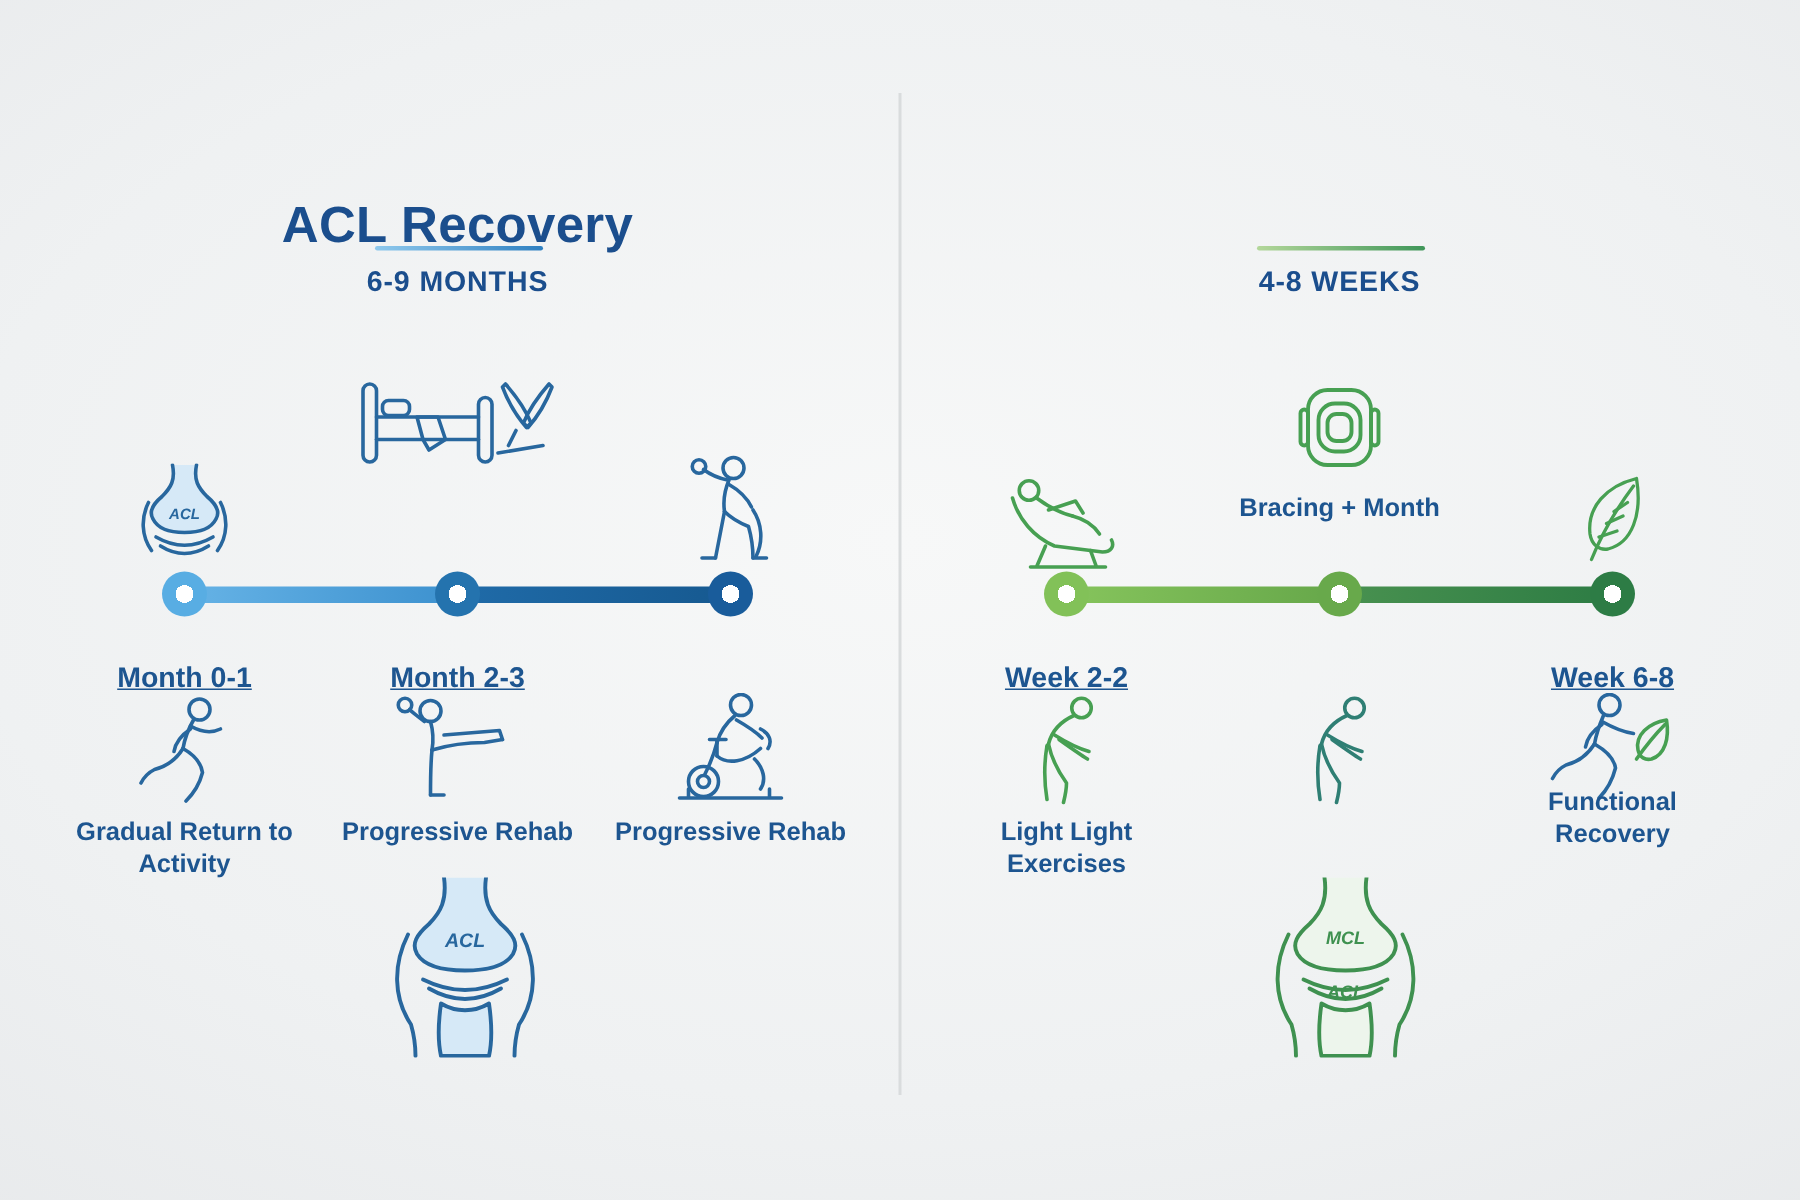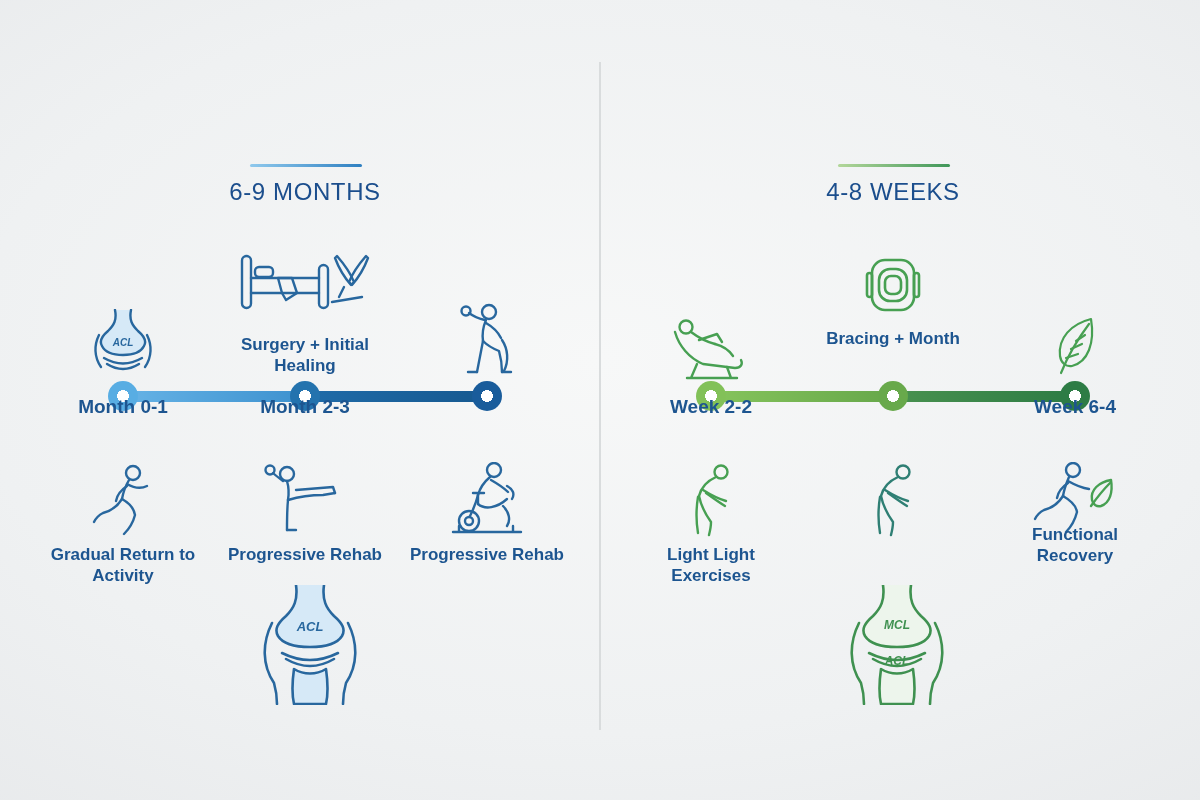--- a/index.html
+++ b/index.html
@@ -13,47 +13,48 @@
   #acl-panel{left:0;}
   #mcl-panel{left:588px;}
   .title{position:absolute;left:305px;top:108px;transform:translateX(-50%);
     font-size:34px;font-weight:bold;white-space:nowrap;letter-spacing:.2px;}
   .acl-title{color:#1b4e8d;}
   .mcl-title{color:#3e9458;}
   .underline{position:absolute;left:250px;top:164px;width:112px;height:3px;border-radius:2px;}
   .acl-underline{background:linear-gradient(90deg,#8fc9ed,#2f80c1);}
   .mcl-underline{background:linear-gradient(90deg,#b3d79a,#3f9659);}
   .duration{position:absolute;left:305px;top:178px;transform:translateX(-50%);
-    font-size:24px;font-weight:normal;color:#1b4e8d;letter-spacing:.6px;white-space:nowrap;}
+    font-size:19px;font-weight:bold;color:#1b4e8d;letter-spacing:.6px;white-space:nowrap;}
   .tl-line{position:absolute;left:123px;top:391px;width:364px;height:11px;border-radius:6px;}
   .acl-line{background:linear-gradient(90deg,#66b3e6 0%,#3f93d0 47%,#1f6aa7 53%,#165990 100%);}
   .mcl-line{background:linear-gradient(90deg,#86c45c 0%,#68a94b 47%,#47904f 53%,#2d7c44 100%);}
   .tl-dot{position:absolute;top:381px;width:30px;height:30px;border-radius:50%;}
   .dot-c1{left:108px;} .dot-c2{left:290px;} .dot-c3{left:472px;}
   .dot-a1{background:radial-gradient(circle,#ffffff 0 6px,#58ade3 6px);}
   .dot-a2{background:radial-gradient(circle,#ffffff 0 6px,#2473ae 6px);}
   .dot-a3{background:radial-gradient(circle,#ffffff 0 6px,#195c9b 6px);}
   .dot-m1{background:radial-gradient(circle,#ffffff 0 6px,#82c158 6px);}
   .dot-m2{background:radial-gradient(circle,#ffffff 0 6px,#68a94b 6px);}
   .dot-m3{background:radial-gradient(circle,#ffffff 0 6px,#2d7c45 6px);}
   .ic{position:absolute;transform:translateX(-50%);text-align:right;}
   .lbl{position:absolute;transform:translateX(-50%);text-align:center;color:#1d5590;}
   .lbl-main{font-size:19px;font-weight:bold;white-space:nowrap;}
   .lbl-sub{font-size:17px;font-weight:bold;line-height:1.25;}
   .c1{left:123px;} .c2{left:305px;} .c3{left:487px;}
-  .below{top:396px;}
+  .below{top:442px;text-decoration:underline;}
   svg{display:block;}
 </style>
 </head>
 <body>
 
 <div class="canvas">
   <div class="divider"></div>
 
   <section class="panel" id="acl-panel">
+    <h1 class="title acl-title">ACL Recovery</h1>
     <div class="underline acl-underline"></div>
     <div class="duration">6-9 MONTHS</div>
 
     <span class="ic c1" style="top:309px">
       <svg width="62" height="74" viewBox="0 0 62 74" fill="none" stroke="#28679e" stroke-width="2.4" stroke-linecap="round" stroke-linejoin="round">
         <path d="M23 1 C25 11 22 16 16 22 C10 27 7 32 10 37 C13 43 21 46 31 46 C41 46 49 43 52 37 C55 32 52 27 46 22 C40 16 37 11 39 1" fill="#d6e9f7"></path>
         <path d="M12 49 Q31 60 50 49"></path>
         <path d="M15 55 Q31 65 47 55"></path>
         <path d="M7 26 C2 36 2 48 9 58"></path>
         <path d="M55 26 C60 36 60 48 53 58"></path>
@@ -69,21 +70,20 @@
         <line x1="11" y1="41" x2="79" y2="41"></line>
         <rect x="15" y="15" width="18" height="10" rx="4"></rect>
         <path d="M38 26 L52 26 L57 41 L46 48 L42 41 Z"></path>
         <path d="M97 4 C104 12 110 20 114 30 L111 33 C104 25 98 14 95 6 Z"></path>
         <path d="M126 4 C119 12 113 20 109 30 L112 33 C119 25 125 14 128 6 Z"></path>
         <path d="M104 35 L99 45"></path>
         <path d="M92 50 L122 45"></path>
       </svg>
     </span>
 
-    <div class="lbl lbl-sub c2" style="top:334px;width:170px">Surgery + Initial Healing</div>
 
     <span class="ic c3" style="top:303px">
       <svg width="70" height="78" viewBox="0 0 70 78" fill="none" stroke="#28679e" stroke-width="2.4" stroke-linecap="round" stroke-linejoin="round">
         <circle cx="37" cy="9" r="7"></circle>
         <circle cx="14" cy="8" r="4.5"></circle>
         <path d="M33 17 C28 16 21 13 17 10"></path>
         <path d="M34 17 C31 24 30 31 31 38"></path>
         <path d="M34 20 C41 24 46 29 49 35"></path>
         <path d="M31 38 C36 43 42 46 47 48 C49 55 50 62 50 69"></path>
         <path d="M31 38 C29 48 27 59 25 69"></path>
@@ -191,21 +191,21 @@
         <path d="M15 42 L27 38 M20 33 L31 28 M25 25 L34 19"></path>
       </svg>
     </span>
 
     <div class="tl-line mcl-line"></div>
     <div class="tl-dot dot-c1 dot-m1"></div>
     <div class="tl-dot dot-c2 dot-m2"></div>
     <div class="tl-dot dot-c3 dot-m3"></div>
 
     <div class="lbl lbl-main c1 below">Week 2-2</div>
-    <div class="lbl lbl-main c3 below">Week 6-4</div>
+    <div class="lbl lbl-main c3 below">Week 6-8</div>
 
     <span class="ic c1" style="top:464px">
       <svg width="56" height="76" viewBox="0 0 56 76" fill="none" stroke="#47a052" stroke-width="2.4" stroke-linecap="round" stroke-linejoin="round">
         <circle cx="38" cy="8" r="6.5"></circle>
         <path d="M33 13 C24 17 18 24 16 32"></path>
         <path d="M20 26 C28 31 36 35 43 37"></path>
         <path d="M23 29 C30 34 37 39 42 42"></path>
         <path d="M16 32 C18 42 23 51 28 58 C28 63 27 67 26 71"></path>
         <path d="M15 33 C13 45 13 57 15 69"></path>
       </svg>

